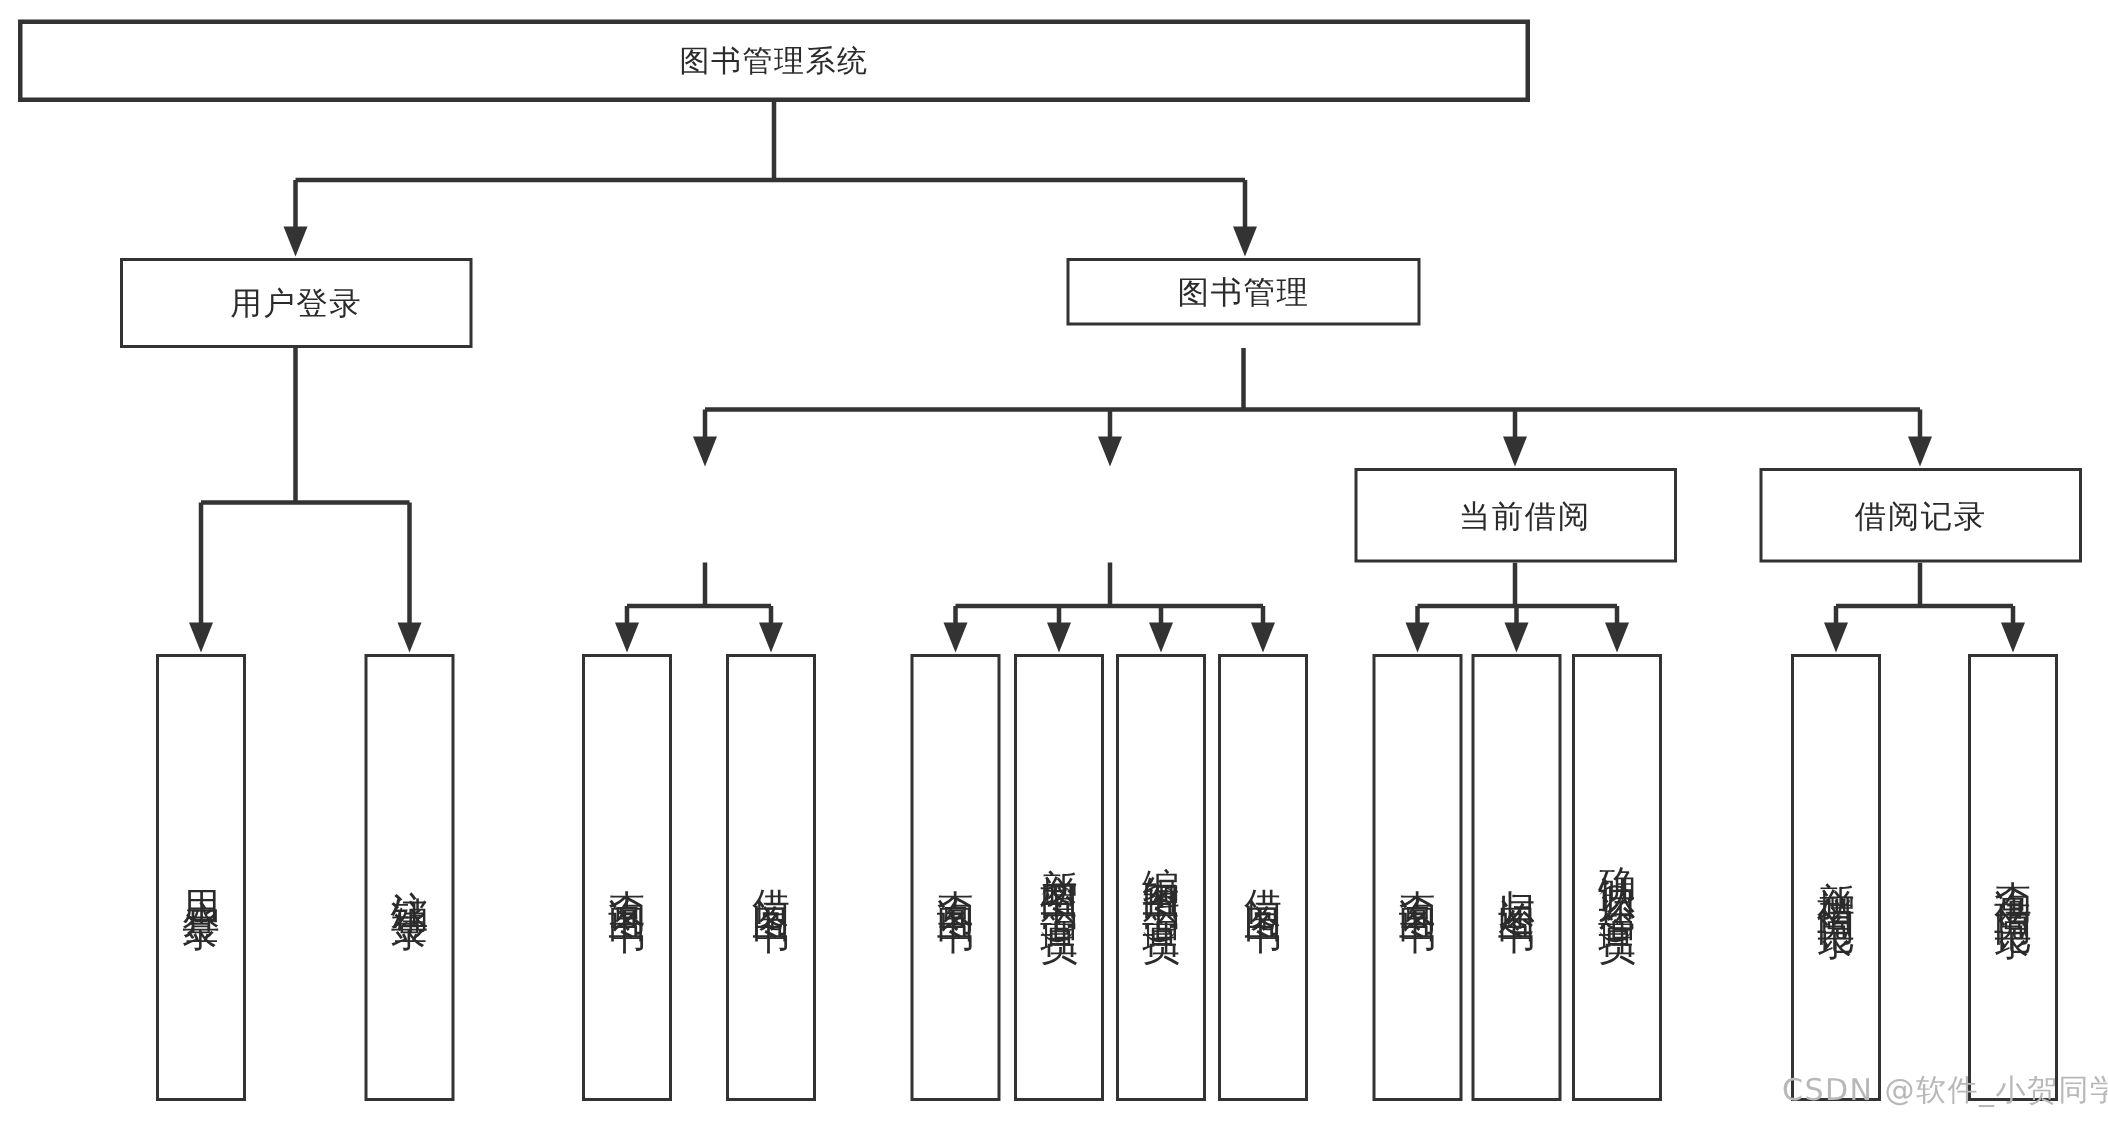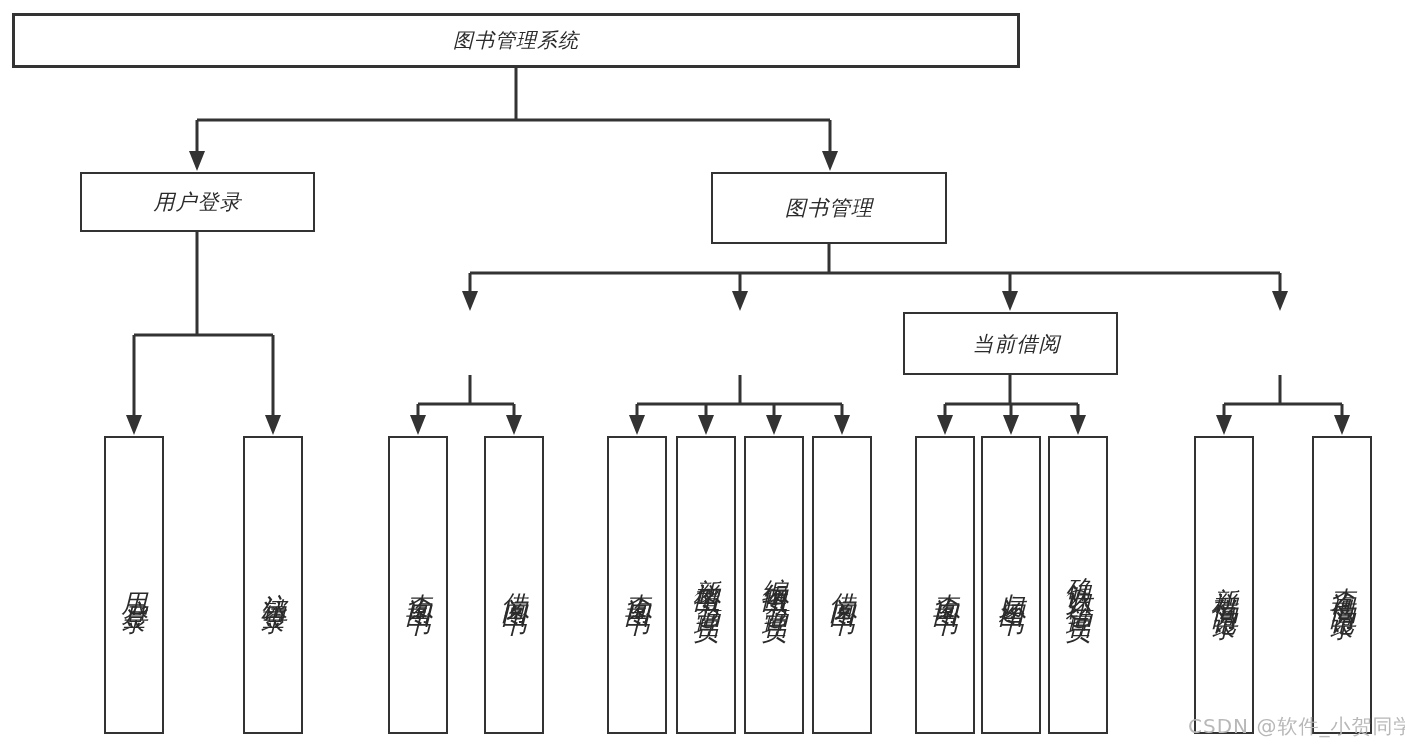--- a/index.html
+++ b/index.html
@@ -27,21 +27,20 @@
   .node {
     position: absolute;
     box-sizing: border-box;
     background: #ffffff;
     border: 2px solid #333333;
     display: flex;
     align-items: center;
     justify-content: center;
     z-index: 2;
     text-align: center;
-    font-style: italic;
   }
   .node.root {
     border-width: 3px;
     font-size: 20px;
     letter-spacing: 1px;
   }
   .node.branch {
     font-size: 21px;
     letter-spacing: 1px;
   }
@@ -95,23 +94,24 @@
       <polygon points="1003,415 1019,415 1011,435"></polygon>
       <polygon points="1070,415 1086,415 1078,435"></polygon>
       <polygon points="1216,415 1232,415 1224,435"></polygon>
       <polygon points="1334,415 1350,415 1342,435"></polygon>
     </g>
   </svg>
 
   <div class="node root" style="left:12px; top:13px; width:1008px; height:55px;">图书管理系统</div>
 
   <div class="node branch" style="left:80px; top:172px; width:235px; height:60px;">用户登录</div>
-  <div class="node branch" style="left:711px; top:172px; width:236px; height:72px;">图书管理</div>
+  <div class="node branch" style="left:711px; top:172px; width:236px; height:45px;">图书管理</div>
 
   <div class="node branch" style="left:903px; top:312px; width:215px; height:63px;padding-left:12px;">当前借阅</div>
+  <div class="node branch" style="left:1173px; top:312px; width:215px; height:63px;">借阅记录</div>
 
   <div class="node leaf" style="left:104px; top:436px; width:60px; height:298px;">用户登录</div>
   <div class="node leaf" style="left:243px; top:436px; width:60px; height:298px;">注销登录</div>
 
   <div class="node leaf" style="left:388px; top:436px; width:60px; height:298px;">查询图书</div>
   <div class="node leaf" style="left:484px; top:436px; width:60px; height:298px;">借阅图书</div>
 
   <div class="node leaf" style="left:607px; top:436px; width:60px; height:298px;">查询图书</div>
   <div class="node leaf" style="left:676px; top:436px; width:60px; height:298px;">新增图书（管理员）</div>
   <div class="node leaf" style="left:744px; top:436px; width:60px; height:298px;">编辑图书（管理员）</div>

